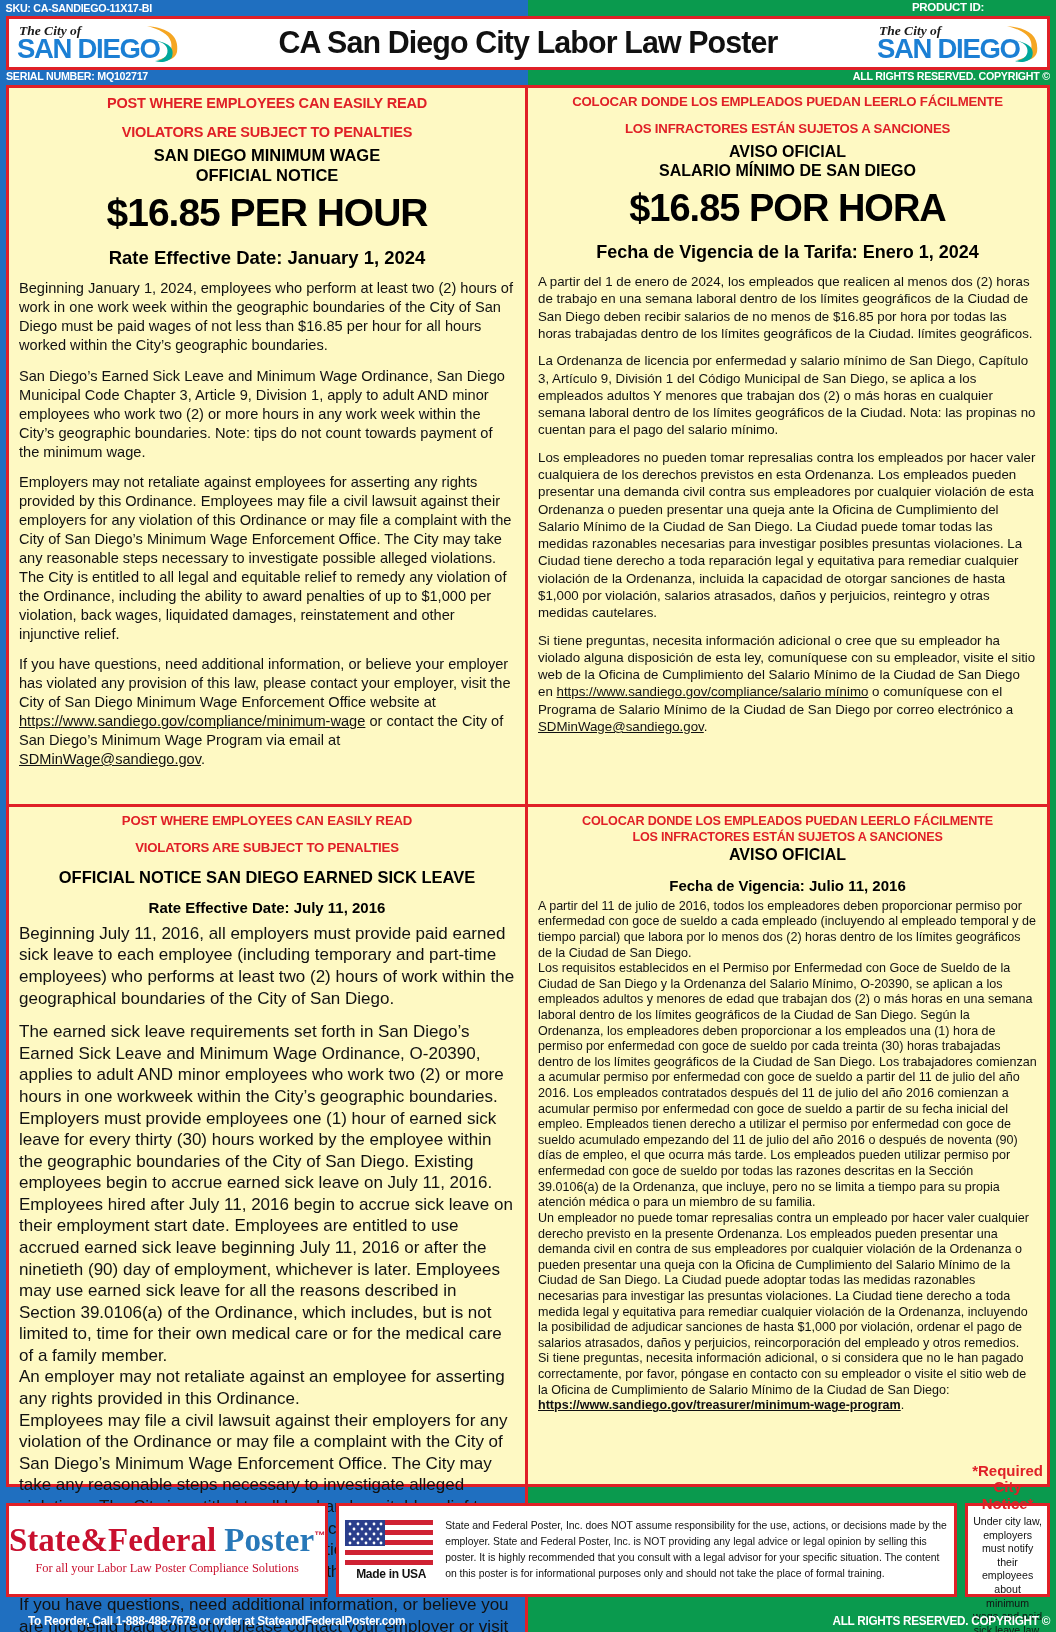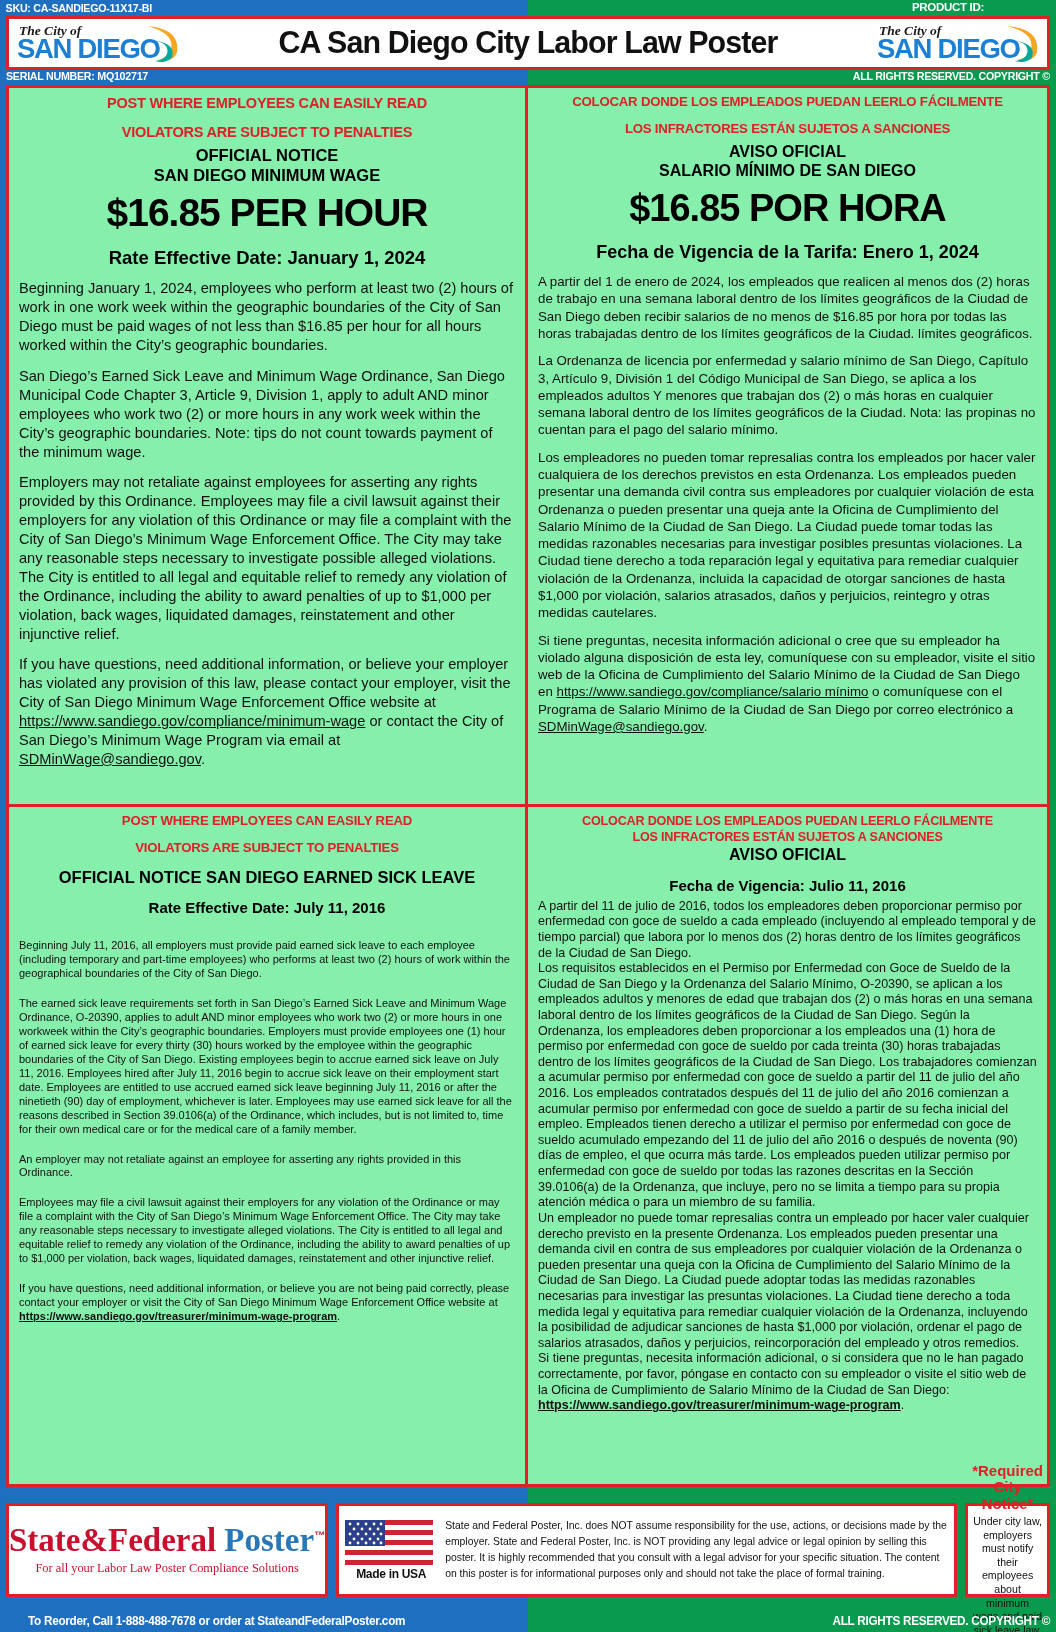--- a/index.html
+++ b/index.html
@@ -86,21 +86,21 @@
   .serial-strip .rights {
     position: absolute; right: 6px; top: 0;
     color: #ffffff; font-size: 11.5px; font-weight: bold;
     letter-spacing: -0.3px; white-space: nowrap;
     transform: scaleX(0.93); transform-origin: right center;
   }
 
   
   .content-card {
     position: absolute; left: 6px; top: 85px; right: 6px; bottom: 145px;
-    border: 3px solid #e02027; background: #86efac;
+    border: 3px solid #e02027; background: #fef9c3;
     display: flex; flex-direction: column;
   }
   .section-row { display: flex; flex: 0 0 auto; }
   .section-row.upper { height: 716px; }
   .section-row.lower { flex: 1 1 auto; border-top: 3px solid #e02027; }
 
   .col {
     padding: 6px 10px 4px 10px;
     overflow: hidden;
   }
@@ -137,21 +137,21 @@
   .rate-date.es { font-size: 18px; }
   .rate-date.sm { font-size: 15px; }
 
   
   .body p {
     margin: 0 0 12px 0;
     font-size: 14.6px; line-height: 1.295; color: #111;
     text-align: left;
   }
   .body.es p { font-size: 13.3px; line-height: 1.30; margin-bottom: 10px; }
-  .body.lower-en p { font-size: 11px; line-height: 1.27; margin-bottom: 0; margin-top: 16px; }
+  .body.lower-en p { font-size: 17px; line-height: 1.27; margin-bottom: 0; }
   .body.lower-en p.gap { margin-bottom: 12px; }
   .body.lower-es p { font-size: 12.55px; line-height: 1.245; margin-bottom: 0; }
 
   .lnk { text-decoration: underline; color: #111; }
   .bold-lnk { text-decoration: underline; color: #111; font-weight: bold; }
 
   
   .footer {
     position: absolute; left: 0; right: 0; bottom: 0; height: 145px;
   }
@@ -253,22 +253,22 @@
 
   <div class="content-card">
 
     <div class="section-row upper">
 
       <div class="col left">
         <div class="red-head">POST WHERE EMPLOYEES CAN EASILY READ</div>
         <div class="spacer10"></div>
         <div class="red-head">VIOLATORS ARE SUBJECT TO PENALTIES</div>
         <div class="spacer4"></div>
+        <div class="blk-head">SAN DIEGO MINIMUM WAGE</div>
         <div class="blk-head">OFFICIAL NOTICE</div>
-        <div class="blk-head">SAN DIEGO MINIMUM WAGE</div>
         <div class="big-rate">$16.85 PER HOUR</div>
         <div class="rate-date">Rate Effective Date: January 1, 2024</div>
         <div class="spacer10"></div>
         <div class="body">
           <p>Beginning January 1, 2024, employees who perform at least two (2) hours of work in one work week within the geographic boundaries of the City of San Diego must be paid wages of not less than $16.85 per hour for all hours worked within the City’s geographic boundaries.</p>
           <p>San Diego’s Earned Sick Leave and Minimum Wage Ordinance, San Diego Municipal Code Chapter 3, Article 9, Division 1, apply to adult AND minor employees who work two (2) or more hours in any work week within the City’s geographic boundaries. Note: tips do not count towards payment of the minimum wage.</p>
           <p>Employers may not retaliate against employees for asserting any rights provided by this Ordinance. Employees may file a civil lawsuit against their employers for any violation of this Ordinance or may file a complaint with the City of San Diego’s Minimum Wage Enforcement Office. The City may take any reasonable steps necessary to investigate possible alleged violations. The City is entitled to all legal and equitable relief to remedy any violation of the Ordinance, including the ability to award penalties of up to $1,000 per violation, back wages, liquidated damages, reinstatement and other injunctive relief.</p>
           <p><span>If you have questions, need additional information, or believe your employer has violated any provision of this law, please contact your employer, visit the City of San Diego Minimum Wage Enforcement Office website at </span><span class="lnk">https://www.sandiego.gov/compliance/minimum-wage</span><span> or contact the City of San Diego’s Minimum Wage Program via email at </span><span class="lnk">SDMinWage@sandiego.gov</span><span>.</span></p>
         </div>
       </div>

